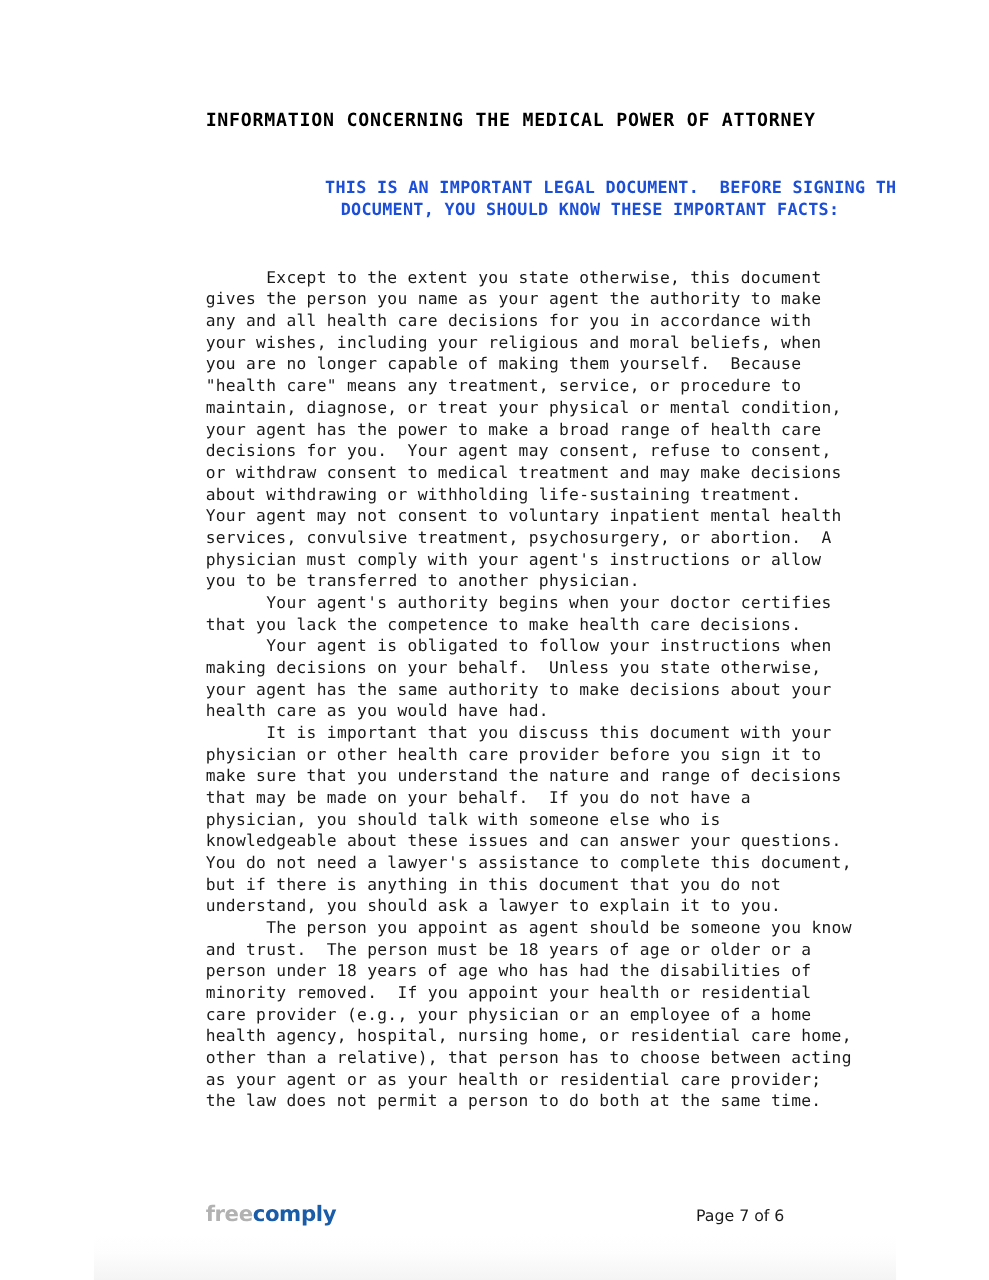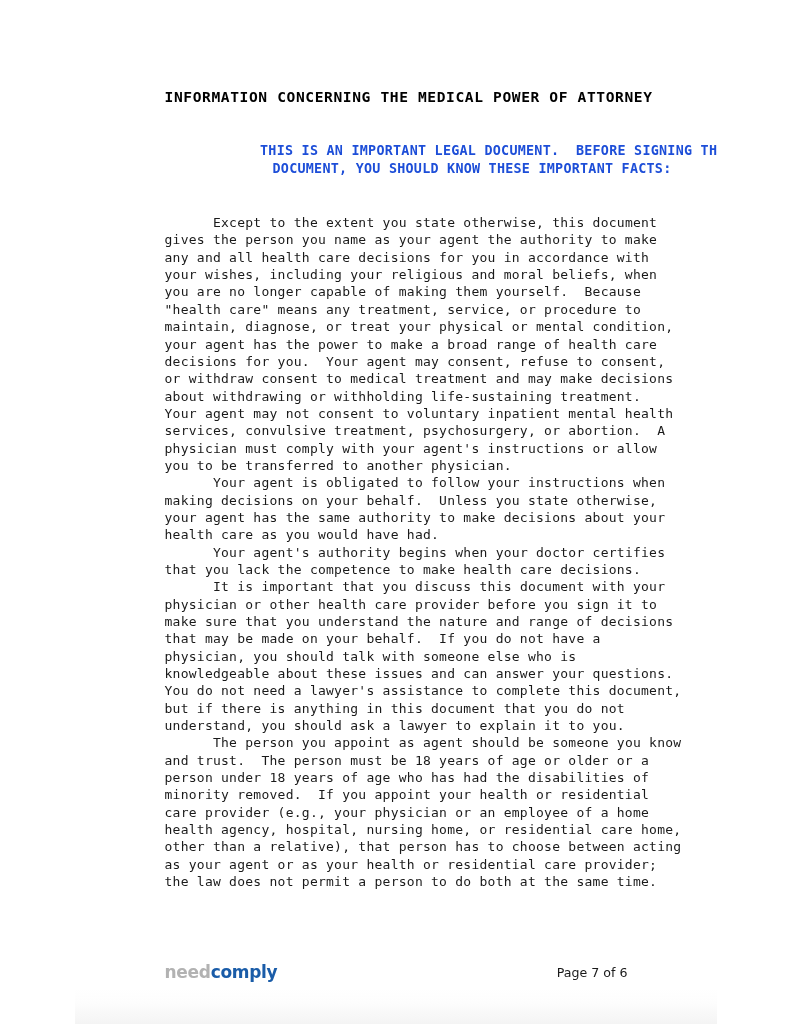--- a/index.html
+++ b/index.html
@@ -135,26 +135,26 @@
 "health care" means any treatment, service, or procedure to
 maintain, diagnose, or treat your physical or mental condition,
 your agent has the power to make a broad range of health care
 decisions for you.  Your agent may consent, refuse to consent,
 or withdraw consent to medical treatment and may make decisions
 about withdrawing or withholding life-sustaining treatment.
 Your agent may not consent to voluntary inpatient mental health
 services, convulsive treatment, psychosurgery, or abortion.  A
 physician must comply with your agent's instructions or allow
 you to be transferred to another physician.</p>
+      <p class="doc-para">      Your agent's authority begins when your doctor certifies
+that you lack the competence to make health care decisions.</p>
       <p class="doc-para">      Your agent is obligated to follow your instructions when
 making decisions on your behalf.  Unless you state otherwise,
 your agent has the same authority to make decisions about your
 health care as you would have had.</p>
-      <p class="doc-para">      Your agent's authority begins when your doctor certifies
-that you lack the competence to make health care decisions.</p>
       <p class="doc-para">      It is important that you discuss this document with your
 physician or other health care provider before you sign it to
 make sure that you understand the nature and range of decisions
 that may be made on your behalf.  If you do not have a
 physician, you should talk with someone else who is
 knowledgeable about these issues and can answer your questions.
 You do not need a lawyer's assistance to complete this document,
 but if there is anything in this document that you do not
 understand, you should ask a lawyer to explain it to you.</p>
       <p class="doc-para">      The person you appoint as agent should be someone you know
@@ -165,20 +165,20 @@
 health agency, hospital, nursing home, or residential care home,
 other than a relative), that person has to choose between acting
 as your agent or as your health or residential care provider;
 the law does not permit a person to do both at the same time.</p>
     </div>
 
   </div>
 
   <div class="footer">
     <div class="brand">
-      <span class="brand-free">need</span><span class="brand-forms">comply</span>
+      <span class="brand-free">free</span><span class="brand-forms">comply</span>
     </div>
     <div class="page-number">Page 7 of 6</div>
   </div>
 
   <div class="page-bottom-shade"></div>
 
 </div>
 
 </body></html>

